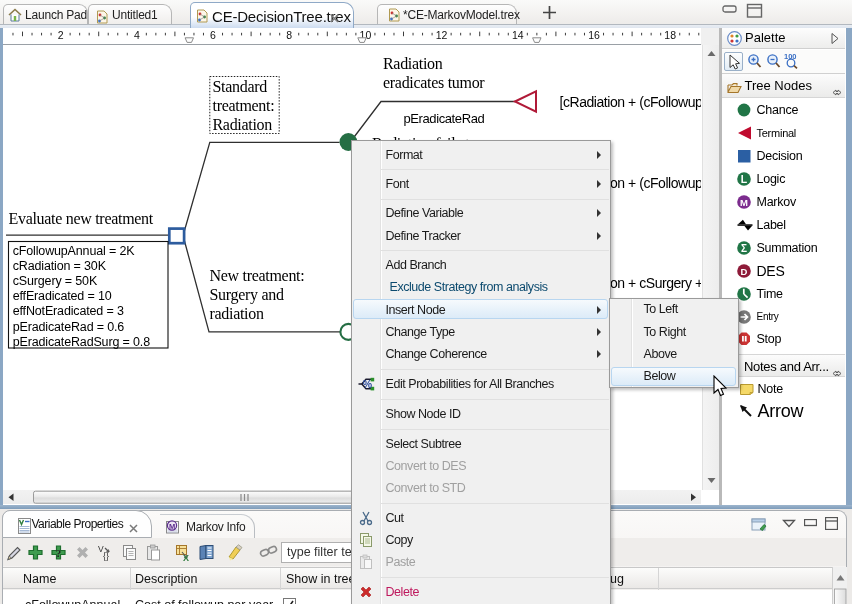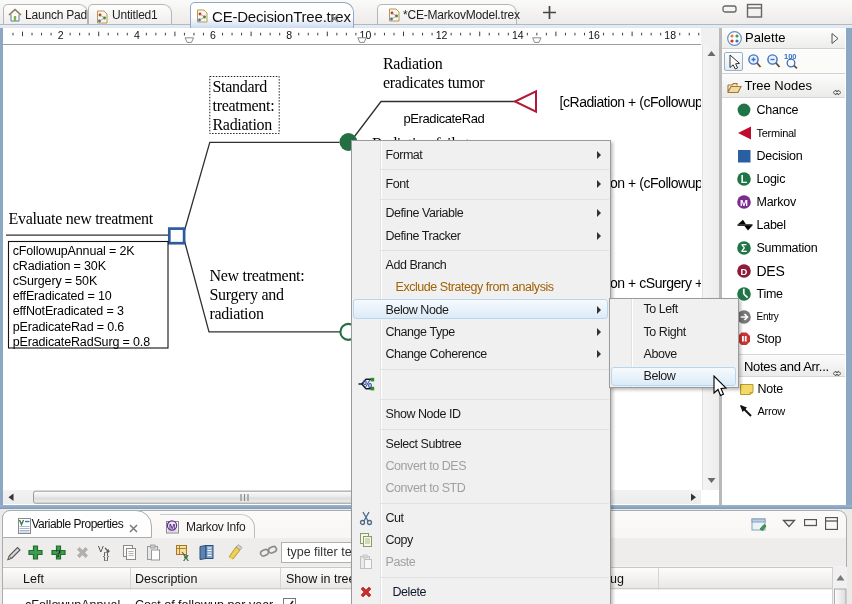--- a/index.html
+++ b/index.html
@@ -322,21 +322,21 @@
 </div>
 <div style="position:absolute;left:17px;top:352.5px;width:16px;height:16px"><svg width="16" height="16">
         <path d="M1.5,3.5 H14 V11.5 L11,13.5 H1.5 Z" fill="#f5d968" stroke="#b99a30" stroke-width="1"></path>
         <path d="M14,11.5 L11,11.5 L11,13.5" fill="#e0bc4a" stroke="#b99a30" stroke-width="0.8"></path>
       </svg></div>
     <div style="position:absolute;left:36px;top:352.5px;height:16px;line-height:16px;font-size:12.5px;letter-spacing:-0.25px">Note</div>
     <div style="position:absolute;left:16px;top:374.5px;width:16px;height:16px"><svg width="16" height="16">
         <path d="M3,3 L13,13" stroke="#111" stroke-width="2"></path>
         <path d="M2,2 L9,4.5 L4.5,9 Z" fill="#111"></path>
       </svg></div>
-    <div style="position:absolute;left:36px;top:375px;height:16px;line-height:16px;font-size:11px;letter-spacing:-0.25px">Arrow</div>
+    <div style="position:absolute;left:36px;top:375px;height:16px;line-height:16px;font-size:18px;letter-spacing:-0.25px">Arrow</div>
 </div>
 <div style="position:absolute;left:0;top:504.5px;width:852px;height:4px;background:linear-gradient(#9db5cd,#7e9cba);z-index:20"></div>
 <div style="position:absolute;left:0;top:508.5px;width:852px;height:95.5px;background:#eceae8;z-index:6">
 <div style="position:absolute;left:2px;top:1px;width:845px;height:94px;background:linear-gradient(#fbfaf9,#f0eeec);border:1px solid #a9adb2;border-bottom:none;border-radius:9px 9px 0 0"></div>
 <div style="position:absolute;left:2px;top:1.5px;width:150px;height:28px;background:#fefefe;border:1px solid #a9adb2;border-radius:8px 16px 0 0">
   <span style="position:absolute;left:15px;top:6.5px"><svg width="13" height="16">
           <rect x="0.5" y="0.5" width="12" height="15" fill="#fff" stroke="#8a8a8a"></rect>
           <path d="M1.5,2 L3.5,6.5 L5.5,2" stroke="#2f7d3f" stroke-width="1.4" fill="none"></path>
           <path d="M7,3.5 H11.5" stroke="#3a6fc4" stroke-width="1.4"></path>
           <path d="M1.5,8.5 H11.5 M1.5,10.5 H11.5 M1.5,12.5 H11.5 M1.5,14 H11.5" stroke="#9ab0d0" stroke-width="0.9"></path>
@@ -421,21 +421,21 @@
     <span style="position:absolute;left:259px;top:35px"><svg width="20" height="16">
         <g fill="none" stroke="#8a8a8a" stroke-width="1.6">
           <rect x="1.5" y="6" width="8" height="5.5" rx="2.7" transform="rotate(-25 5.5 8.7)"></rect>
           <rect x="9.5" y="3" width="8" height="5.5" rx="2.7" transform="rotate(-25 13.5 5.7)"></rect>
         </g>
       </svg></span>
 <div style="position:absolute;left:281px;top:33px;width:75px;height:21px;background:#fff;border:1px solid #b0b0b0">
       <span style="position:absolute;left:5px;top:2.5px;font-size:12.5px;color:#333;white-space:nowrap">type filter text</span>
     </div>
 <div style="position:absolute;left:3px;top:58px;width:828.5px;height:22px;background:linear-gradient(#fcfcfb,#eae8e6);border-top:1px solid #c8c8c8;border-bottom:1px solid #cccccc">
-  <span style="position:absolute;left:20px;top:4px;font-size:12.5px;color:#111">Left</span>
+  <span style="position:absolute;left:20px;top:4px;font-size:12.5px;color:#111">Name</span>
   <span style="position:absolute;left:132px;top:4px;font-size:12.5px;color:#111">Description</span>
   <span style="position:absolute;left:283px;top:4px;font-size:12.5px;color:#111;white-space:nowrap">Show in tree</span>
   <span style="position:absolute;left:584px;top:4px;font-size:12.5px;color:#111">Debug</span>
   <span style="position:absolute;left:126.5px;top:0;width:1px;height:22px;background:#d5d5d5"></span>
   <span style="position:absolute;left:277px;top:0;width:1px;height:22px;background:#d5d5d5"></span>
   <span style="position:absolute;left:655px;top:0;width:1px;height:22px;background:#d5d5d5"></span>
 </div>
 <div style="position:absolute;left:3px;top:81px;width:828.5px;height:14.5px;background:#fff;overflow:hidden">
   <span style="position:absolute;left:22px;top:8px;font-size:12.5px;color:#111;white-space:nowrap">cFollowupAnnual</span>
   <span style="position:absolute;left:132px;top:8px;font-size:12.5px;color:#111;white-space:nowrap">Cost of followup per year</span>
@@ -466,28 +466,29 @@
     <div style="position:absolute;left:29px;right:1px;top:28.5px;height:1px;background:#e0e0e0"></div>
     <div style="position:absolute;left:0;top:32.0px;width:100%;height:22px;line-height:22px;color:#1a1a1a;padding-left:34px;white-space:nowrap">Font</div>
     <span style="position:absolute;right:9px;top:39.0px;width:0;height:0;border-left:4.5px solid #333;border-top:4.5px solid transparent;border-bottom:4.5px solid transparent"></span>
     <div style="position:absolute;left:29px;right:1px;top:58.0px;height:1px;background:#e0e0e0"></div>
     <div style="position:absolute;left:0;top:61.5px;width:100%;height:22px;line-height:22px;color:#1a1a1a;padding-left:34px;white-space:nowrap">Define Variable</div>
     <span style="position:absolute;right:9px;top:68.5px;width:0;height:0;border-left:4.5px solid #333;border-top:4.5px solid transparent;border-bottom:4.5px solid transparent"></span>
     <div style="position:absolute;left:0;top:84.0px;width:100%;height:22px;line-height:22px;color:#1a1a1a;padding-left:34px;white-space:nowrap">Define Tracker</div>
     <span style="position:absolute;right:9px;top:91.0px;width:0;height:0;border-left:4.5px solid #333;border-top:4.5px solid transparent;border-bottom:4.5px solid transparent"></span>
     <div style="position:absolute;left:29px;right:1px;top:109.5px;height:1px;background:#e0e0e0"></div>
     <div style="position:absolute;left:0;top:113.5px;width:100%;height:22px;line-height:22px;color:#1a1a1a;padding-left:34px;white-space:nowrap">Add Branch</div>
-    <div style="position:absolute;left:10px;top:135.5px;width:100%;height:22px;line-height:22px;color:#a16207;padding-left:34px;white-space:nowrap">Exclude Strategy from analysis</div>
-    <div style="position:absolute;left:0;top:158.0px;width:100%;height:22px;line-height:22px;color:#1a1a1a;padding-left:34px;white-space:nowrap">Below Node</div>
+    <div style="position:absolute;left:4px;top:135.5px;width:100%;height:22px;line-height:22px;color:#0c4a6e;padding-left:34px;white-space:nowrap">Exclude Strategy from analysis</div>
+    <div style="position:absolute;left:0;top:158.0px;width:100%;height:22px;line-height:22px;color:#1a1a1a;padding-left:34px;white-space:nowrap">Insert Node</div>
     <span style="position:absolute;right:9px;top:165.0px;width:0;height:0;border-left:4.5px solid #333;border-top:4.5px solid transparent;border-bottom:4.5px solid transparent"></span>
     <div style="position:absolute;left:0;top:180.0px;width:100%;height:22px;line-height:22px;color:#1a1a1a;padding-left:34px;white-space:nowrap">Change Type</div>
     <span style="position:absolute;right:9px;top:187.0px;width:0;height:0;border-left:4.5px solid #333;border-top:4.5px solid transparent;border-bottom:4.5px solid transparent"></span>
     <div style="position:absolute;left:0;top:202.0px;width:100%;height:22px;line-height:22px;color:#1a1a1a;padding-left:34px;white-space:nowrap">Change Coherence</div>
     <span style="position:absolute;right:9px;top:209.0px;width:0;height:0;border-left:4.5px solid #333;border-top:4.5px solid transparent;border-bottom:4.5px solid transparent"></span>
     <div style="position:absolute;left:29px;right:1px;top:228.0px;height:1px;background:#e0e0e0"></div>
+    <div style="position:absolute;left:0;top:232.0px;width:100%;height:22px;line-height:22px;color:#1a1a1a;padding-left:34px;white-space:nowrap">Edit Probabilities for All Branches</div>
     <span style="position:absolute;left:6px;top:235.0px"><svg width="17" height="16">
         <path d="M0.5,8 H3.8 L8,3.3 H13 M3.8,8 L8,12.7 H13" stroke="#1a1a2e" stroke-width="1.5" fill="none"></path>
         <rect x="12.6" y="1.8" width="3.6" height="3.6" fill="#2a8f2a"></rect>
         <rect x="12.6" y="10.8" width="3.6" height="3.6" fill="#2a8f2a"></rect>
         <text x="9.2" y="12.2" font-size="10.5" font-weight="bold" fill="#2d4d9e" text-anchor="middle" font-family="Liberation Sans">%</text>
       </svg></span>
     <div style="position:absolute;left:29px;right:1px;top:258.0px;height:1px;background:#e0e0e0"></div>
     <div style="position:absolute;left:0;top:262.0px;width:100%;height:22px;line-height:22px;color:#1a1a1a;padding-left:34px;white-space:nowrap">Show Node ID</div>
     <div style="position:absolute;left:29px;right:1px;top:288.0px;height:1px;background:#e0e0e0"></div>
     <div style="position:absolute;left:0;top:292.0px;width:100%;height:22px;line-height:22px;color:#1a1a1a;padding-left:34px;white-space:nowrap">Select Subtree</div>
@@ -506,21 +507,21 @@
         <rect x="5.5" y="4.5" width="8" height="10" fill="#f4f8e8" stroke="#8a9a6a"></rect>
         <path d="M7,7 H12 M7,9 H12 M7,11 H12" stroke="#9aa87a" stroke-width="0.8"></path>
       </svg></span>
     <div style="position:absolute;left:0;top:410.0px;width:100%;height:22px;line-height:22px;color:#a0a0a0;padding-left:34px;white-space:nowrap">Paste</div>
     <span style="position:absolute;left:6px;top:413.0px"><svg width="16" height="16" opacity="0.55">
         <rect x="2.5" y="2.5" width="9" height="12" fill="#e8e8e8" stroke="#999"></rect>
         <rect x="5" y="1" width="4" height="3" fill="#ccc" stroke="#999" stroke-width="0.8"></rect>
         <rect x="6.5" y="5.5" width="7" height="9" fill="#fff" stroke="#999"></rect>
       </svg></span>
     <div style="position:absolute;left:29px;right:1px;top:436.5px;height:1px;background:#e0e0e0"></div>
-    <div style="position:absolute;left:7px;top:440.0px;width:100%;height:22px;line-height:22px;color:#0f172a;padding-left:34px;white-space:nowrap">Delete</div>
+    <div style="position:absolute;left:0;top:440.0px;width:100%;height:22px;line-height:22px;color:#be185d;padding-left:34px;white-space:nowrap">Delete</div>
     <span style="position:absolute;left:6px;top:443.0px"><svg width="16" height="16">
         <path d="M3,5 L5,3 L8,6 L11,3 L13,5 L10,8 L13,11 L11,13 L8,10 L5,13 L3,11 L6,8 Z" fill="#cc2b2b" stroke="#a81f1f" stroke-width="0.6"></path>
       </svg></span>
 </div>
 <div style="position:absolute;left:608.5px;top:297.5px;width:130px;height:90px;background:#f0f0f0;border:1px solid #9a9a9a;box-shadow:2px 2px 3px rgba(0,0,0,0.25);font-size:12.5px;letter-spacing:-0.45px;z-index:41">
 <div style="position:absolute;left:21px;top:0;bottom:0;width:1px;background:#e2e2e2"></div>
 <div style="position:absolute;left:22px;top:0;bottom:0;width:1px;background:#fff"></div>
 <div style="position:absolute;left:1.5px;right:1.5px;top:68.5px;height:19px;border:1px solid #b8d6f0;border-radius:3px;background:linear-gradient(#f6fafd,#dcebf8)"></div>
 <div style="position:absolute;left:0;top:-0.5px;width:100%;height:22px;line-height:22px;color:#1a1a1a;padding-left:34px">To Left</div>
     <div style="position:absolute;left:0;top:22px;width:100%;height:22px;line-height:22px;color:#1a1a1a;padding-left:34px">To Right</div>

